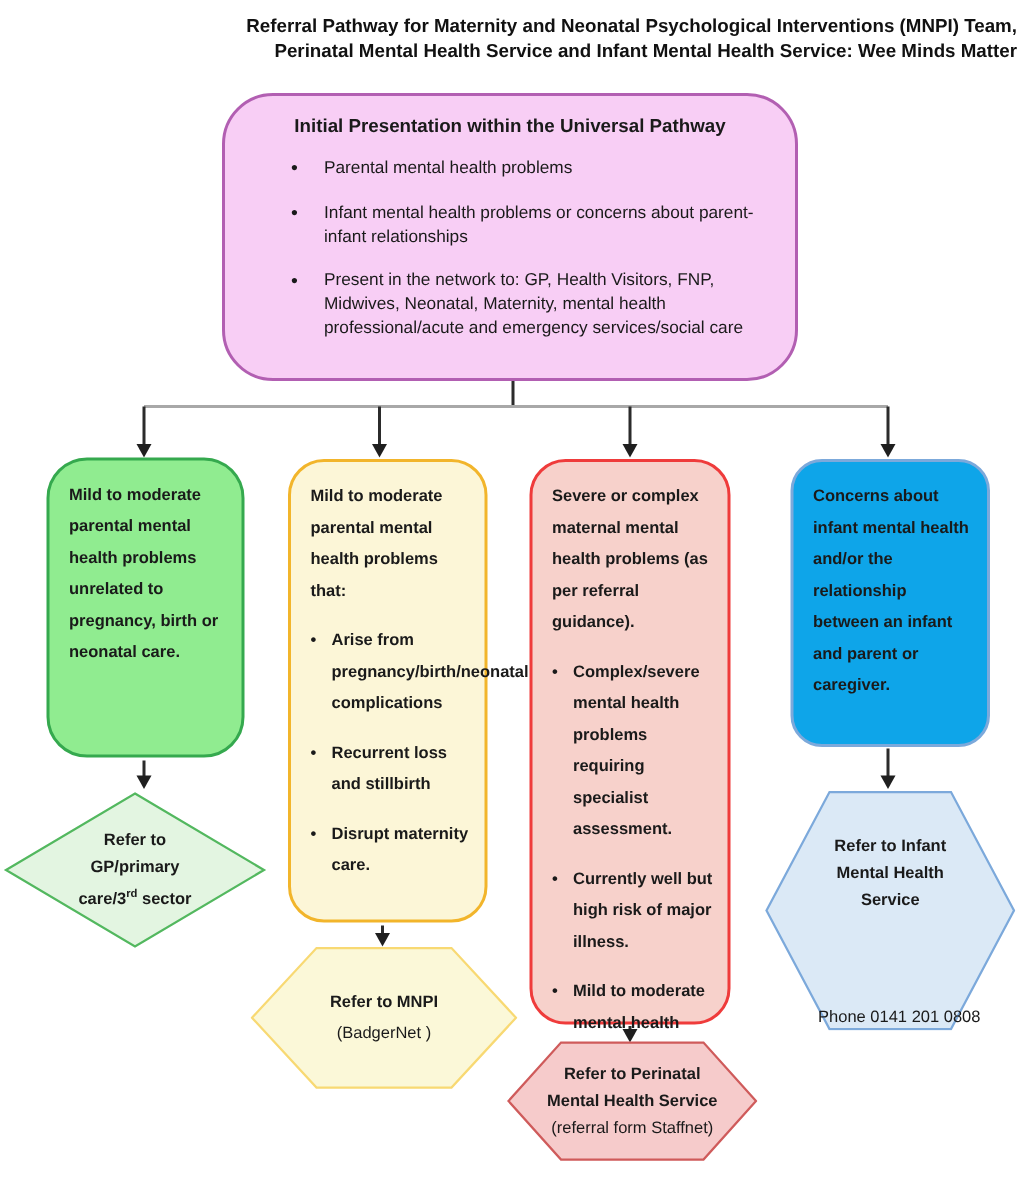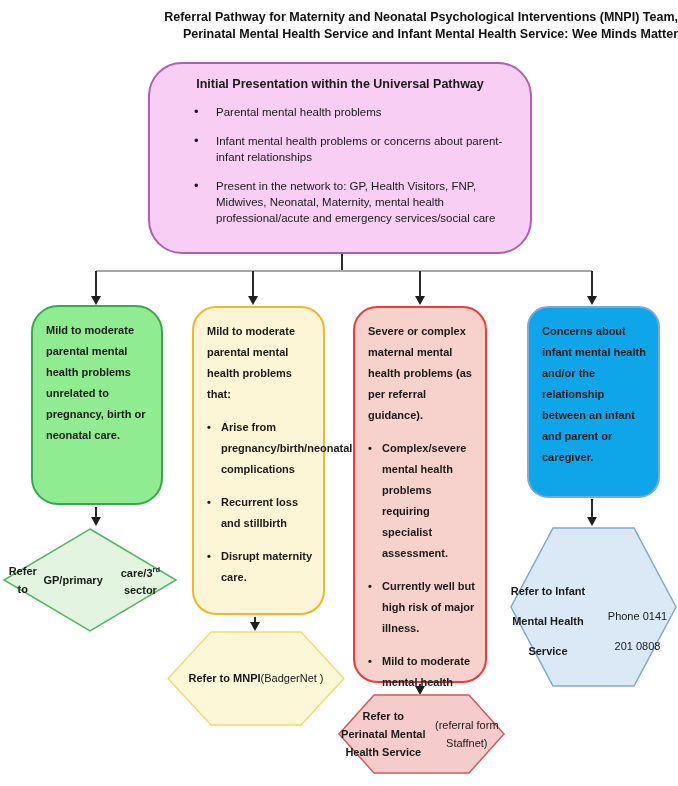--- a/index.html
+++ b/index.html
@@ -49,21 +49,21 @@
   #box-blue  { left:527px; top:306px; width:133px; height:192px; background:#0ea5e9; border:2px solid #7CA9DB; border-radius:21px; }
   .bbox .brow { display:flex; margin-top:12px; }
   .bbox .bdot { flex:none; width:14px; }
   .bbox .bdot::before { content:"•"; }
   .bbox .btxt { flex:1; overflow-wrap:break-word; }
 
   
   .shape { position:absolute; }
   .shape svg { position:absolute; left:0; top:0; }
   .stext {
-    position:absolute; inset:0; display:flex; 
+    position:absolute; inset:0; display:flex; flex-direction:column;
     align-items:center; justify-content:center; text-align:center;
     font-size:11px; line-height:18px;
   }
   .bold { font-weight:bold; }
   sup { font-size:7.5px; }
 </style>
 </head>
 <body>
 
 <div id="canvas">
@@ -180,19 +180,19 @@
     <div class="stext">
       <div class="bold" style="width:128px;">Refer to Perinatal Mental Health Service</div>
       <div>(referral form Staffnet)</div>
     </div>
   </div>
 
   <div class="shape" style="left:510px; top:527px; width:167px; height:160px;">
     <svg width="167" height="160" viewBox="0 0 167 160">
       <polygon points="43,1 124,1 166,80 124,159 43,159 1,80" fill="#DBE9F6" stroke="#7CA9DB" stroke-width="1.5"></polygon>
     </svg>
-    <div class="stext" style="line-height:30px; justify-content:center; padding-top:28px; box-sizing:border-box;">
+    <div class="stext" style="line-height:18px; justify-content:space-between; padding-top:28px; box-sizing:border-box;">
       <div class="bold" style="width:104px;">Refer to Infant Mental Health Service</div>
       <div style="margin-top:19px;margin-left:12px;">Phone 0141 201 0808</div>
     </div>
   </div>
 
 </div>
 
 </body></html>

